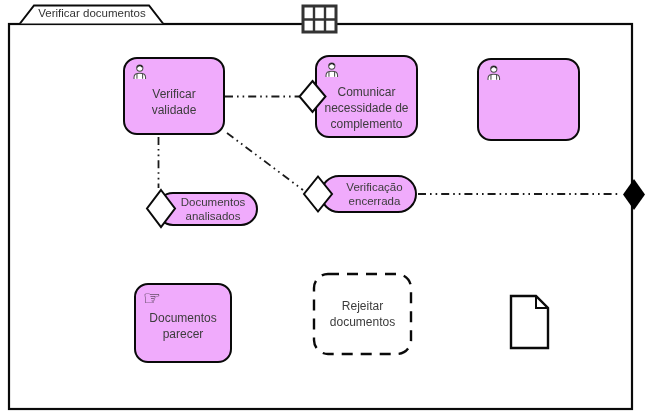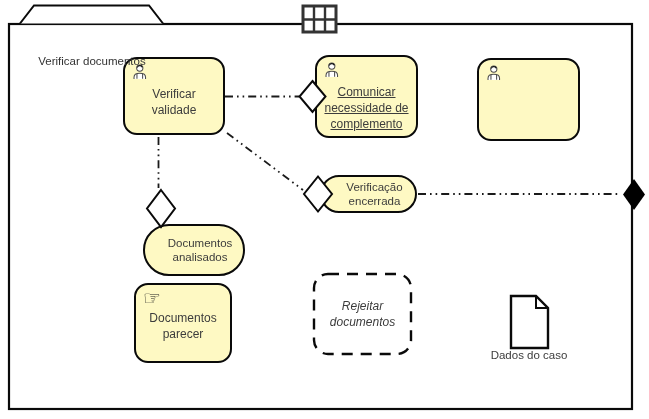--- a/index.html
+++ b/index.html
@@ -2,43 +2,43 @@
 <html><head>
 <meta charset="utf-8">
 <style>
   html,body{margin:0;padding:0;background:#fff;}
   .canvas{
     position:relative;width:649px;height:419px;background:#fff;overflow:hidden;
     font-family:"Liberation Sans",sans-serif;color:#3c3c3c;
   }
   .canvas *{box-sizing:border-box;}
   svg.overlay{position:absolute;left:0;top:0;z-index:5;pointer-events:none;}
-  .node{position:absolute;z-index:1;background:#fef9c3;display:flex;align-items:center;justify-content:center;text-align:center;}
+  .node{position:absolute;z-index:1;background:#f0abfc;display:flex;align-items:center;justify-content:center;text-align:center;}
   .task{border:2px solid #0a0a0a;border-radius:14px;font-size:12px;line-height:16px;}
   .task .nicon{position:absolute;top:4px;left:6px;}
   .pill{border:2px solid #0a0a0a;border-radius:999px;font-size:11.5px;line-height:14px;align-items:center;}
   .plain{background:transparent;border:none;}
   .lbl{display:block;}
   
   #t-verificar{left:123px;top:57px;width:102px;height:78px;}
   #t-verificar .lbl{width:64px;padding-top:12px;}
   #t-comunicar{left:315px;top:55px;width:103px;height:83px;}
-  #t-comunicar .lbl{width:94px;padding-top:22px;text-decoration:underline;}
+  #t-comunicar .lbl{width:94px;padding-top:22px;}
   #t-receber{left:477px;top:58px;width:103px;height:83px;}
   #t-receber .lbl{width:88px;padding-top:34px;}
-  #e-documentos{left:143px;top:192px;width:102px;height:52px;padding-left:12px;margin-top:32px;}
+  #e-documentos{left:156px;top:192px;width:102px;height:34px;padding-left:12px;}
   #e-documentos .lbl{width:82px;}
   #e-verificacao{left:320px;top:175px;width:97px;height:38px;padding-left:12px;}
   #e-verificacao .lbl{width:74px;}
   #t-solicitar{left:134px;top:283px;width:98px;height:80px;}
   #t-solicitar .lbl{width:92px;padding-top:6px;}
   #t-rejeitar{left:313px;top:273px;width:99px;height:82px;background:transparent;font-size:12px;line-height:16px;}
-  #t-rejeitar .lbl{width:88px;font-style:italic;}
+  #t-rejeitar .lbl{width:88px;}
   #lbl-dados{left:479px;top:349px;width:100px;font-size:11.5px;background:transparent;}
-  #lbl-tab{position:absolute;left:28px;top:7px;width:128px;z-index:6;font-size:11.5px;color:#333;text-align:center;margin-top:48px;}
+  #lbl-tab{position:absolute;left:28px;top:7px;width:128px;z-index:6;font-size:11.5px;color:#333;text-align:center;}
   .hand{font-size:20px;line-height:14px;color:#1a1a1a;position:absolute;top:6px;left:7px;}
 </style>
 </head>
 <body>
 
 <div class="canvas">
 
   <div id="lbl-tab">Verificar documentos</div>
 
   <div class="node task" id="t-verificar">
@@ -86,21 +86,20 @@
 
   <div class="node task" id="t-solicitar">
     <span class="hand">☞</span>
     <span class="lbl">Documentos parecer</span>
   </div>
 
   <div class="node plain" id="t-rejeitar">
     <span class="lbl">Rejeitar documentos</span>
   </div>
 
-  <div class="node plain" id="lbl-dados">Dados do caso</div>
 
   <svg class="overlay" width="649" height="419" viewBox="0 0 649 419">
 
     <rect x="9" y="24" width="623" height="385" fill="none" stroke="#0a0a0a" stroke-width="2.2"></rect>
 
     <path d="M20,23.5 L34,5.5 L149,5.5 L163,23.5" fill="#ffffff" stroke="#0a0a0a" stroke-width="2"></path>
 
     <g>
       <rect x="303" y="6" width="33" height="26" fill="#ffffff" stroke="#333333" stroke-width="3"></rect>
       <line x1="314" y1="6" x2="314" y2="32" stroke="#333333" stroke-width="2.4"></line>

